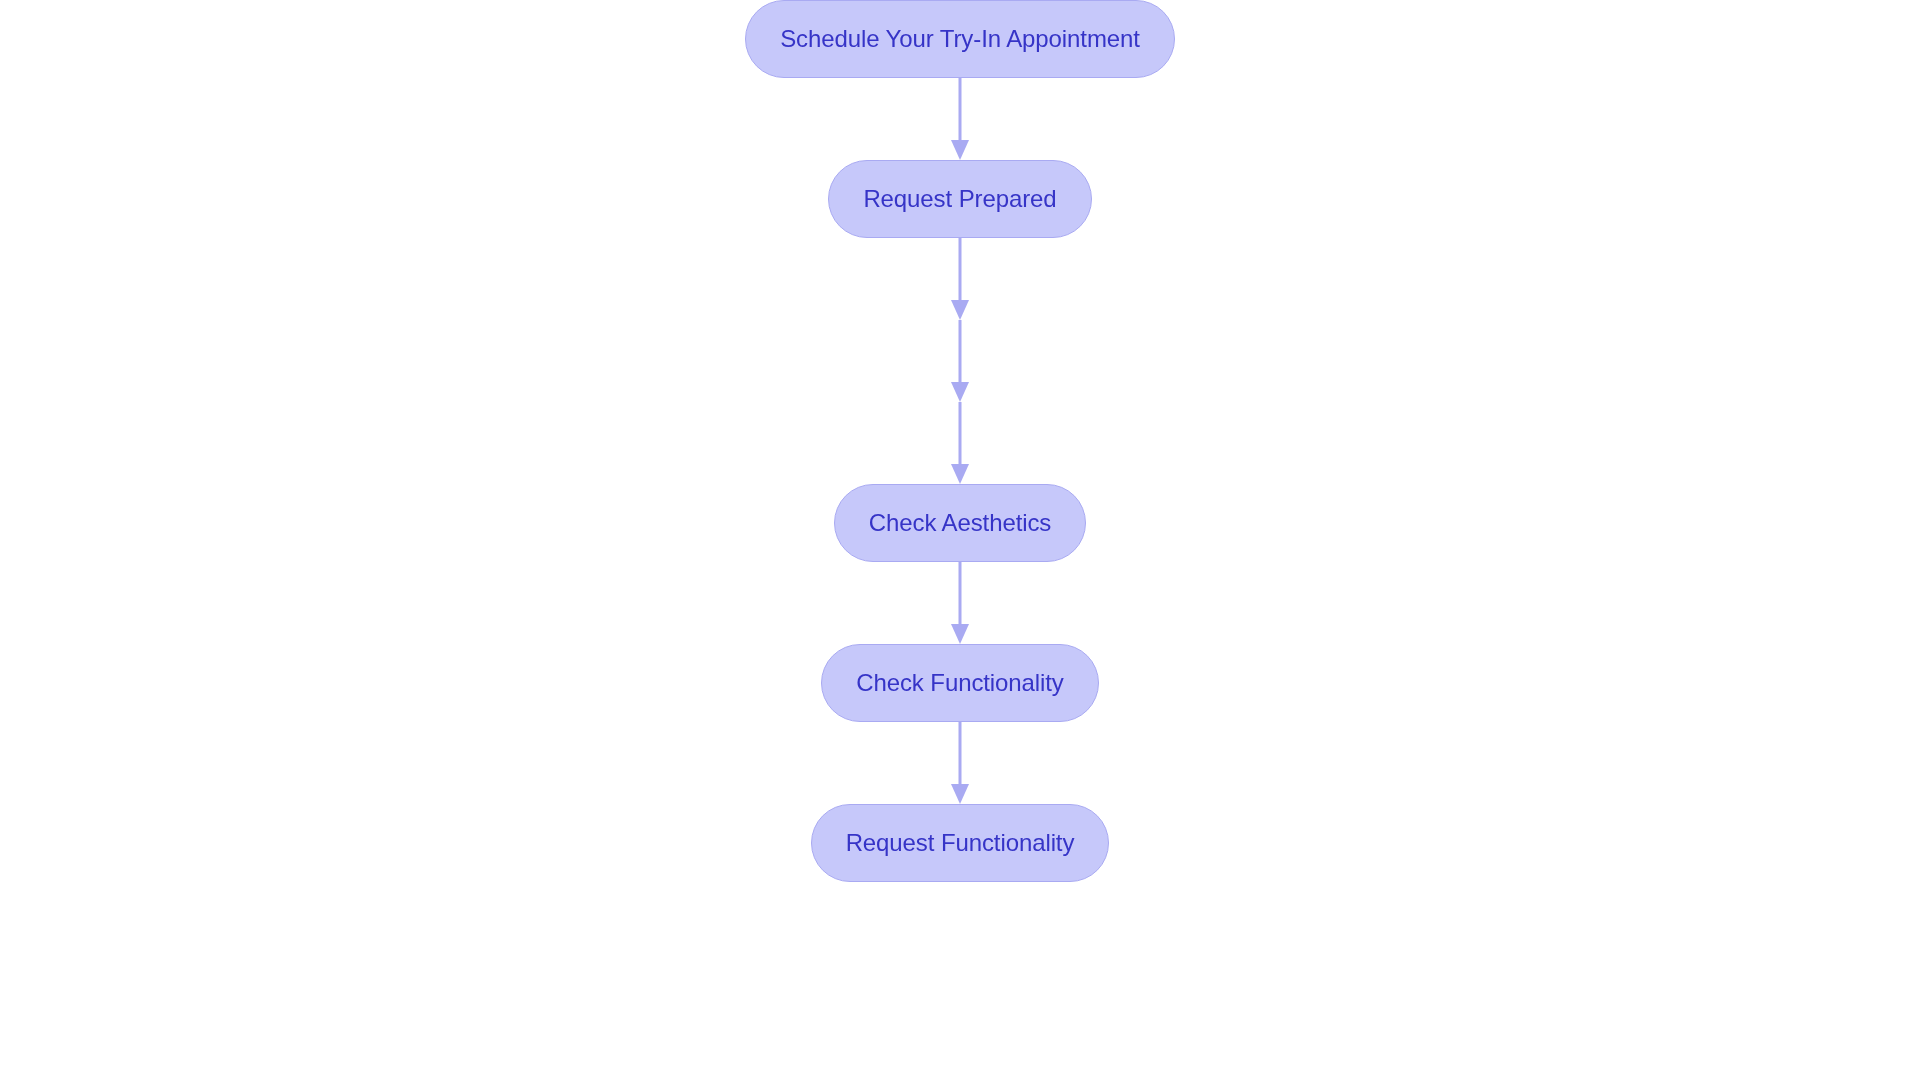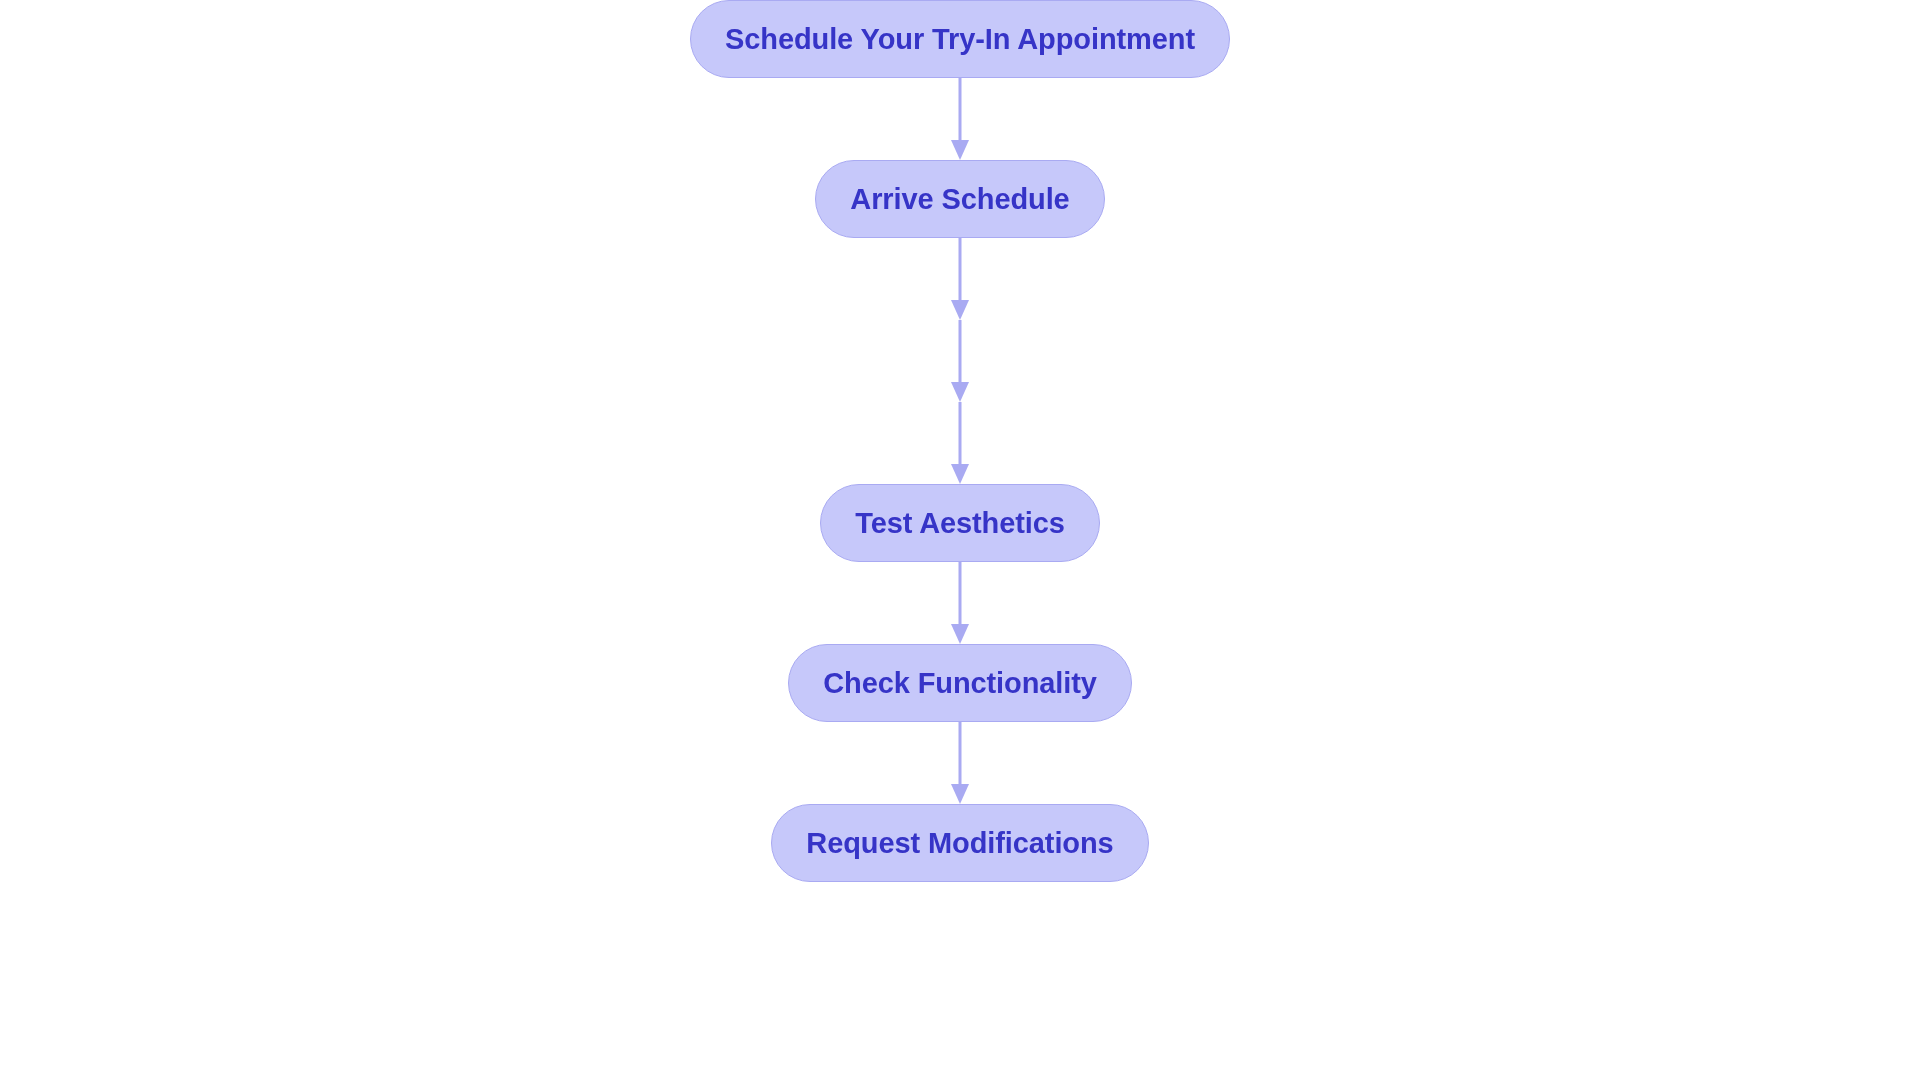--- a/index.html
+++ b/index.html
@@ -43,22 +43,22 @@
     justify-content: center;
     background: #c6c8fa;
     border: 1.6px solid #a9aaf2;
     border-radius: 39px;
     padding: 0 34px;
     flex: 0 0 auto;
   }
   .node-label {
     color: #3634c7;
     font-family: "Liberation Sans", sans-serif;
-    font-size: 29px;
-    font-weight: 700;
+    font-size: 24px;
+    font-weight: 400;
     line-height: 1;
     white-space: nowrap;
     letter-spacing: -0.1px;
   }
 
   
   .connector {
     position: relative;
     width: 30px;
     height: 82px;
@@ -94,56 +94,56 @@
     <div class="node">
       <span class="node-label">Schedule Your Try-In Appointment</span>
     </div>
 
     <div class="connector">
       <div class="connector-line"></div>
       <div class="connector-arrowhead"></div>
     </div>
 
     <div class="node">
-      <span class="node-label">Arrive Schedule</span>
+      <span class="node-label">Request Prepared</span>
     </div>
 
     <div class="connector">
       <div class="connector-line"></div>
       <div class="connector-arrowhead"></div>
     </div>
 
 
     <div class="connector">
       <div class="connector-line"></div>
       <div class="connector-arrowhead"></div>
     </div>
 
 
     <div class="connector">
       <div class="connector-line"></div>
       <div class="connector-arrowhead"></div>
     </div>
 
     <div class="node">
-      <span class="node-label">Test Aesthetics</span>
+      <span class="node-label">Check Aesthetics</span>
     </div>
 
     <div class="connector">
       <div class="connector-line"></div>
       <div class="connector-arrowhead"></div>
     </div>
 
     <div class="node">
       <span class="node-label">Check Functionality</span>
     </div>
 
     <div class="connector">
       <div class="connector-line"></div>
       <div class="connector-arrowhead"></div>
     </div>
 
     <div class="node">
-      <span class="node-label">Request Modifications</span>
+      <span class="node-label">Request Functionality</span>
     </div>
 
   </div>
 </div>
 
 </body></html>

